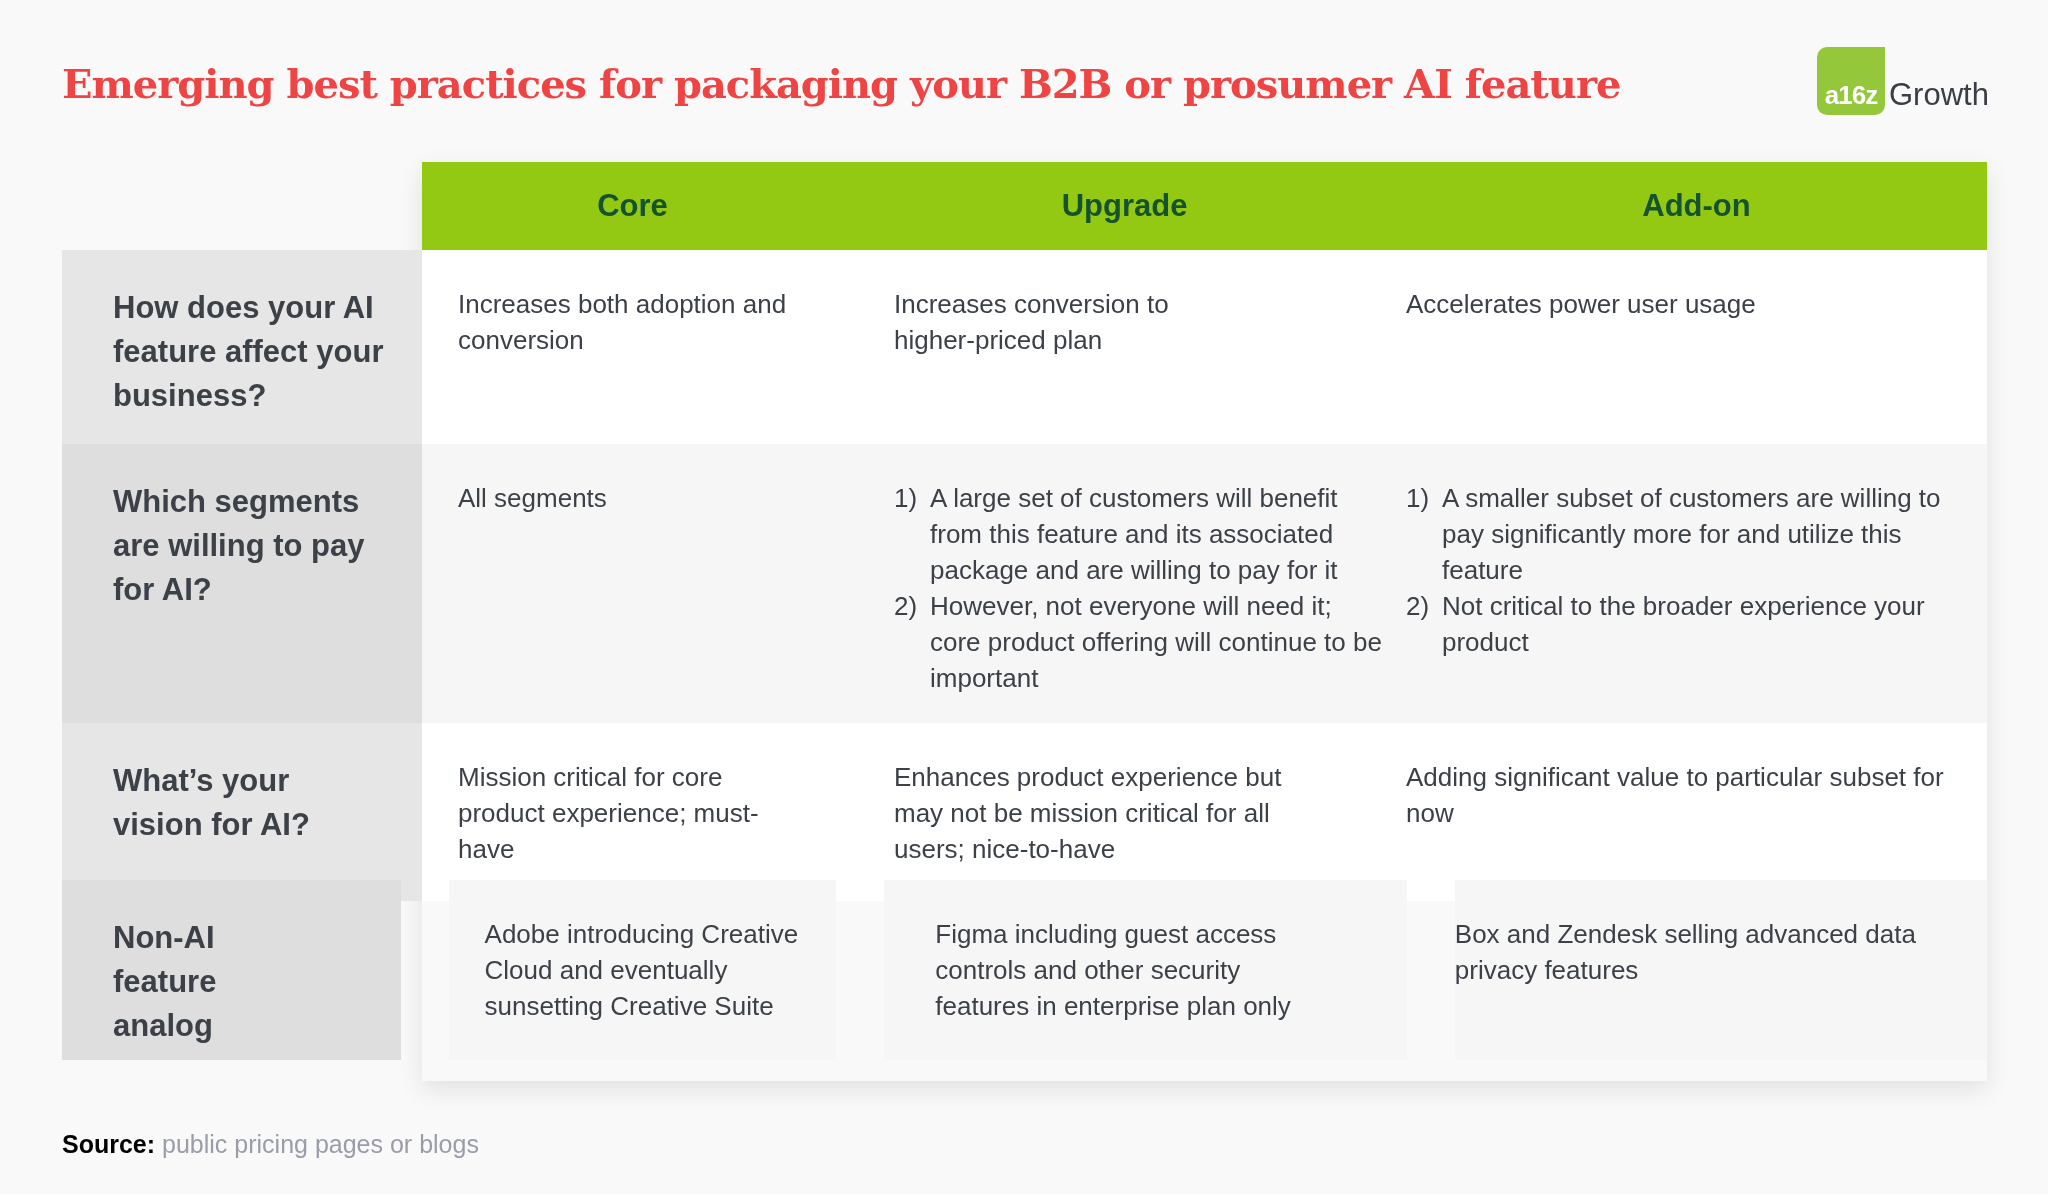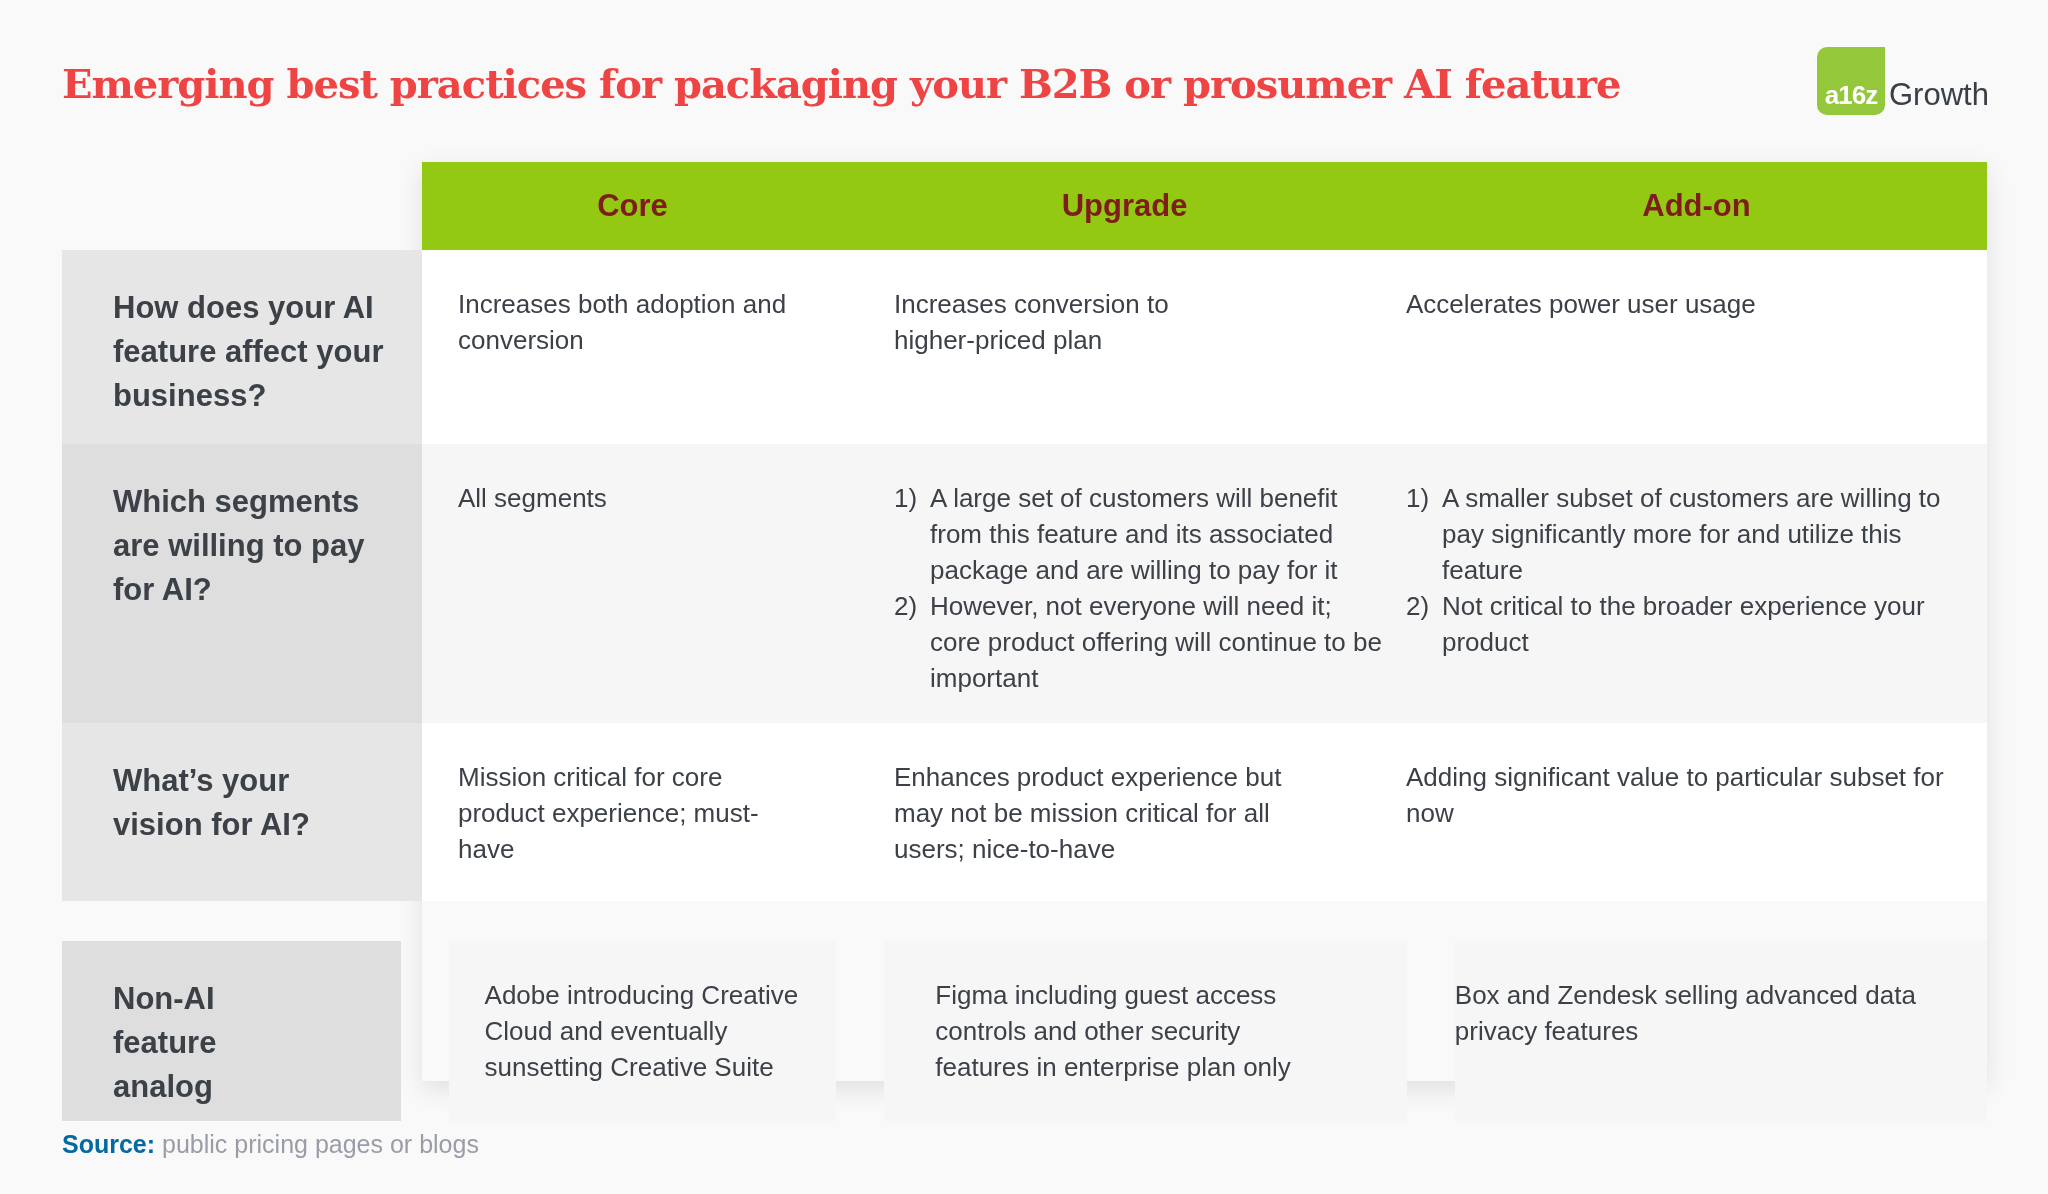--- a/index.html
+++ b/index.html
@@ -29,42 +29,42 @@
   }
   .card {
     position:absolute; left:360px; top:0; width:1565px; height:919px;
     box-shadow:0 8px 24px rgba(0,0,0,0.10);
   }
   .header {
     position:absolute; left:360px; top:0; width:1565px; height:88px;
     background:#94c913; display:flex;
   }
   .header div {
-    color:#7f1d1d; font-weight:bold; font-size:31px;
+    color:#14532d; font-weight:bold; font-size:31px;
     display:flex; align-items:center; justify-content:center;
   }
   .row { position:absolute; left:0; width:1925px; display:flex; }
   .row .label {
     width:360px; box-sizing:border-box; padding:36px 0 0 51px;
     font-weight:bold; font-size:31px; line-height:44px; color:#3c4148;
   }
   .row .cell {
     box-sizing:border-box; padding-top:36px;
     font-size:26px; line-height:36px; color:#3c4148;
   }
   .c1 { width:421px; padding-left:36px; }
   .c2 { width:563px; padding-left:51px; }
   .c3 { width:581px; padding-left:0; }
   .li { display:flex; }
   .li .n { width:36px; flex:none; }
   .source {
     position:absolute; left:62px; top:1130px;
     font-size:25px; color:#9a9ca8;
   }
-  .source b { color:#0369a1; }
+  .source b { color:#000000; }
 </style>
 </head>
 <body>
 
 <div class="title">Emerging best practices for packaging your B2B or prosumer AI feature</div>
 
 <div class="logo">
   <div class="logo-badge">a16z</div>
   <div class="logo-text">Growth</div>
 </div>
@@ -109,21 +109,21 @@
     </div>
   </div>
 
   <div class="row" style="top:561px;height:178px;">
     <div class="label" style="background:#e6e6e6;padding-right:110px">What’s your vision for AI?</div>
     <div class="cell c1" style="background:#fff;padding-right:60px">Mission critical for core product experience; must-have</div>
     <div class="cell c2" style="background:#fff;padding-right:80px">Enhances product experience but may not be mission critical for all users; nice-to-have</div>
     <div class="cell c3" style="background:#fff;padding-right:40px">Adding significant value to particular subset for now</div>
   </div>
 
-  <div class="row" style="top:779px;height:180px;gap:48px;">
+  <div class="row" style="top:718px;height:180px;gap:48px;">
     <div class="label" style="background:#dedede;padding-right:80px">Non-AI feature analog</div>
     <div class="cell c1" style="background:#f6f6f6;padding-right:30px">Adobe introducing Creative Cloud and eventually sunsetting Creative Suite</div>
     <div class="cell c2" style="background:#f6f6f6;padding-right:80px">Figma including guest access controls and other security features in enterprise plan only</div>
     <div class="cell c3" style="background:#f6f6f6;padding-right:60px">Box and Zendesk selling advanced data privacy features</div>
   </div>
 </div>
 
 <div class="source"><b>Source:</b><span> public pricing pages or blogs</span></div>
 
 </body></html>

